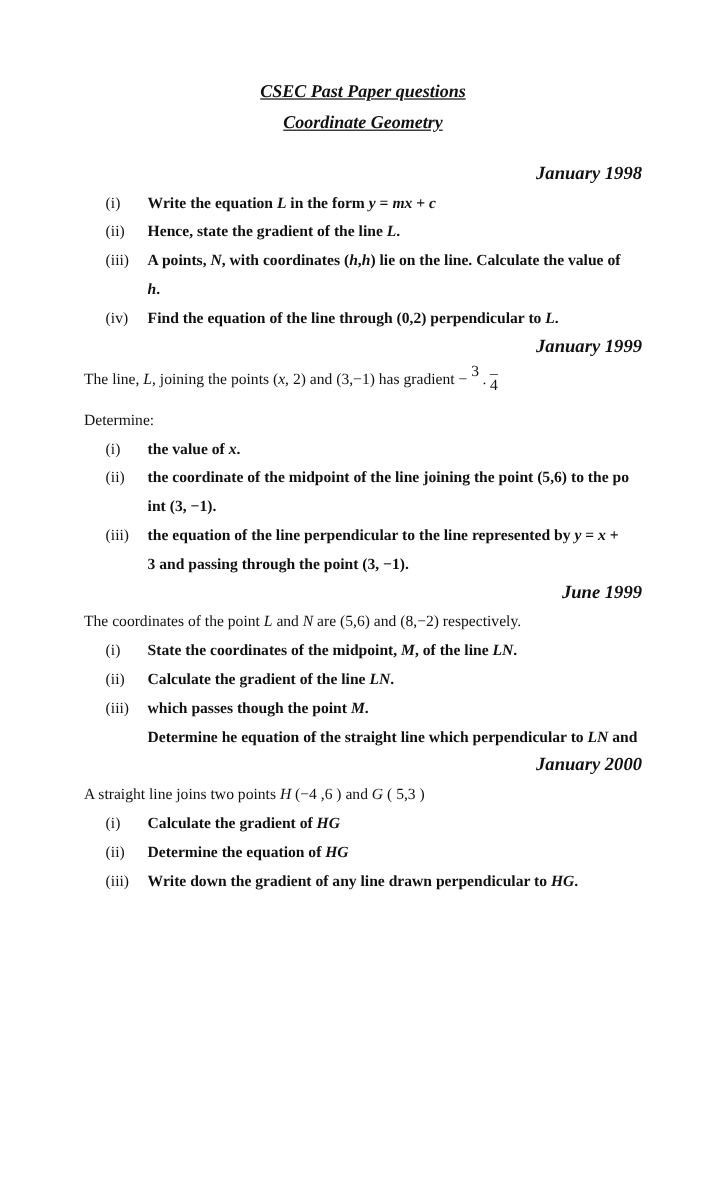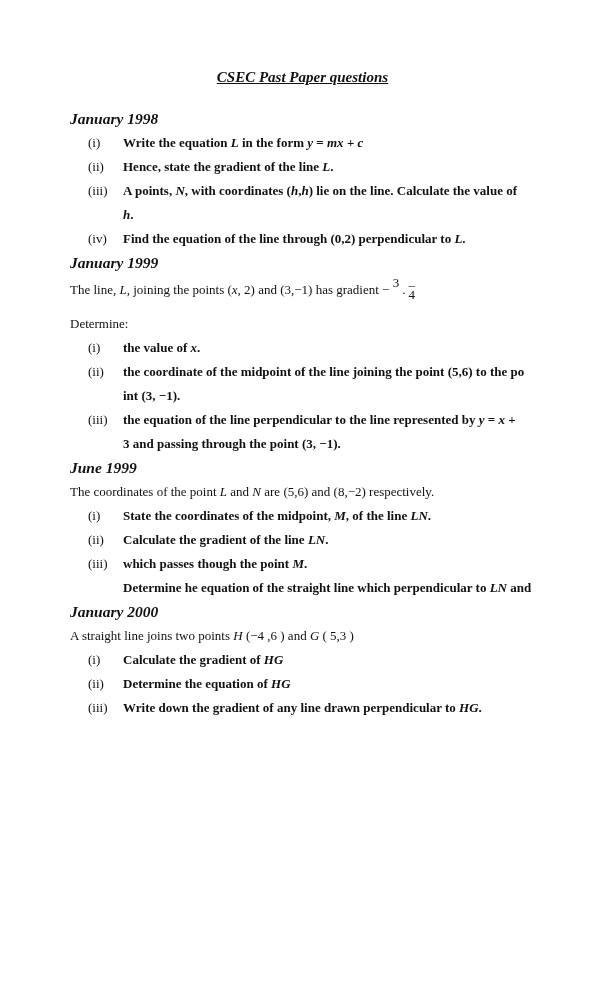--- a/index.html
+++ b/index.html
@@ -19,20 +19,21 @@
     font-size:15px; font-weight:bold; font-style:italic;
     text-decoration:underline;
     line-height:26px;
     white-space:nowrap;
   }
   .section + .section { }
   .line { line-height:24px; }
   .section-heading {
     font-size:15.5px; font-weight:bold; font-style:italic;
     line-height:24px;
+    text-align:right;
   }
   .it { font-style:italic; }
   .item { display:flex; padding-left:18px; }
   .item-label { flex:none; width:35px; }
   .item-body { flex:1; min-width:0;font-weight:bold; }
   .intro-frac { padding-bottom:10px; }
   .gfrac { white-space:nowrap; }
   .gfrac-num { display:inline-block; transform:translateY(-7px); }
   .gfrac-sep { margin:0 3px; }
   .gfrac-stack {
@@ -42,20 +43,21 @@
   }
   .gfrac-stack span { display:block; }
 </style>
 </head>
 <body>
 
 <div class="page">
 
   <div class="titles">
     <div class="title-line">CSEC Past Paper questions</div>
+    <div class="title-line">Coordinate Geometry</div>
   </div>
 
   <div class="section">
     <div class="line section-heading">January 1998</div>
     <div class="item">
       <div class="line item-label">(i)</div>
       <div class="item-body">
         <div class="line"><span>Write the equation </span><span class="it">L</span><span> in the form </span><span class="it">y</span><span> = </span><span class="it">mx</span><span> + </span><span class="it">c</span></div>
       </div>
     </div>

